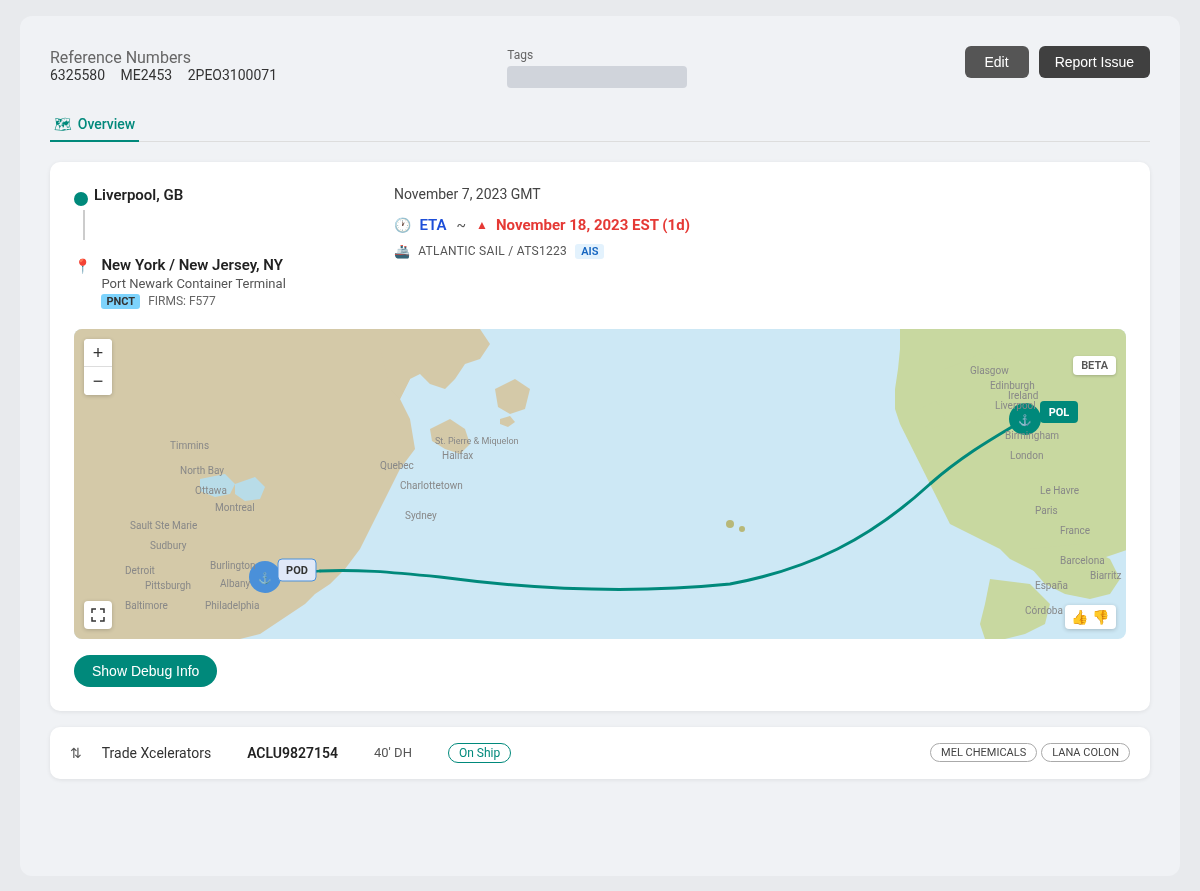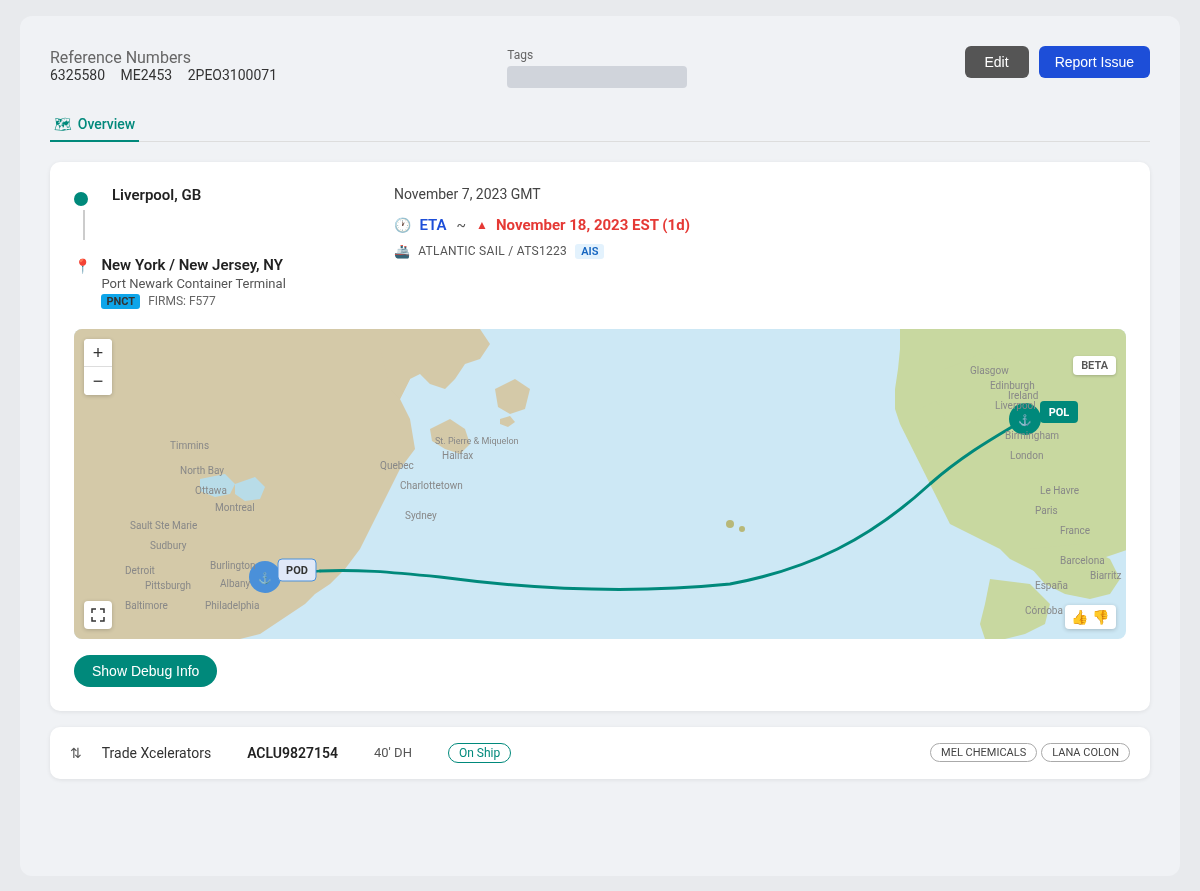--- a/index.html
+++ b/index.html
@@ -87,21 +87,21 @@
     .btn-edit {
       background: #555;
       color: #fff;
       border: none;
       padding: 8px 20px;
       border-radius: 6px;
       font-size: 14px;
       cursor: pointer;
     }
     .btn-report {
-      background: #1d4ed8;
+      background: #404040;
       color: #fff;
       border: none;
       padding: 8px 16px;
       border-radius: 6px;
       font-size: 14px;
       cursor: pointer;
     }
     .tabs-section {
       display: flex;
       border-bottom: 1px solid #ddd;
@@ -136,21 +136,21 @@
       display: flex;
       gap: 40px;
       margin-bottom: 20px;
     }
     .route-left {
       flex: 0 0 280px;
     }
     .route-origin {
       display: flex;
       align-items: flex-start;
-      gap: 24px;
+      gap: 6px;
       margin-bottom: 16px;
     }
     .dot-green {
       width: 14px;
       height: 14px;
       border-radius: 50%;
       background: #00897b;
       border: 2px solid #00897b;
       margin-top: 3px;
       flex-shrink: 0;
@@ -190,21 +190,21 @@
     }
     .dest-codes {
       display: flex;
       gap: 8px;
       margin-top: 3px;
     }
     .code-badge {
       font-size: 11px;
       font-weight: 700;
       color: #333;
-      background: #0ea5e9;
+      background: #7dd3fc;
       padding: 1px 5px;
       border-radius: 3px;
     }
     .code-text {
       font-size: 12px;
       color: #666;
     }
     .route-right { flex: 1; }
     .departure-date {
       font-size: 14px;

